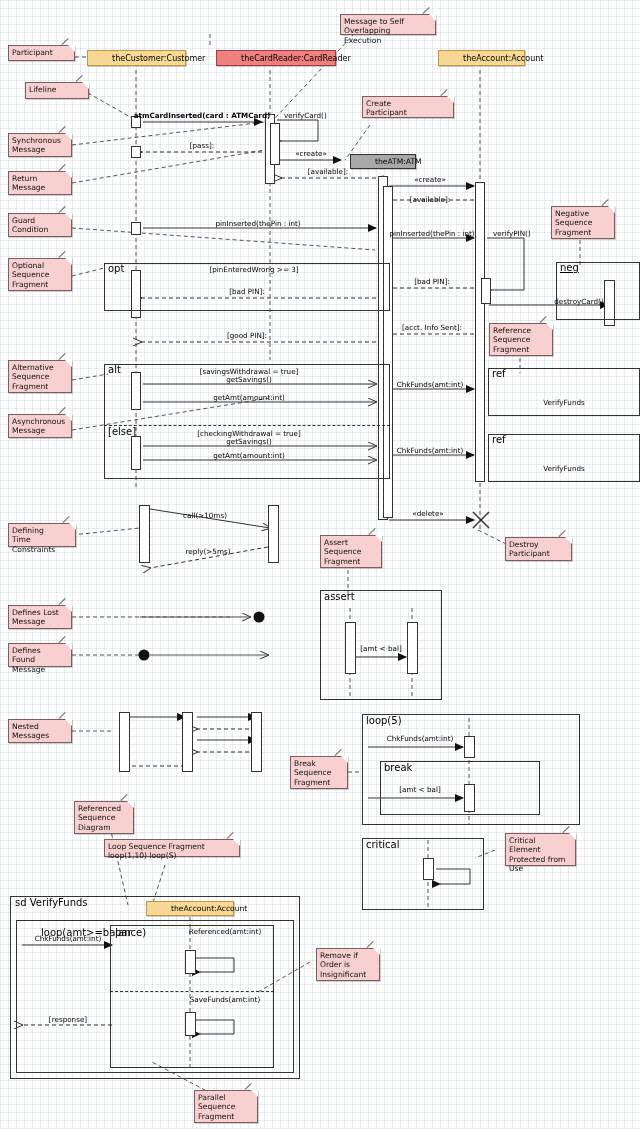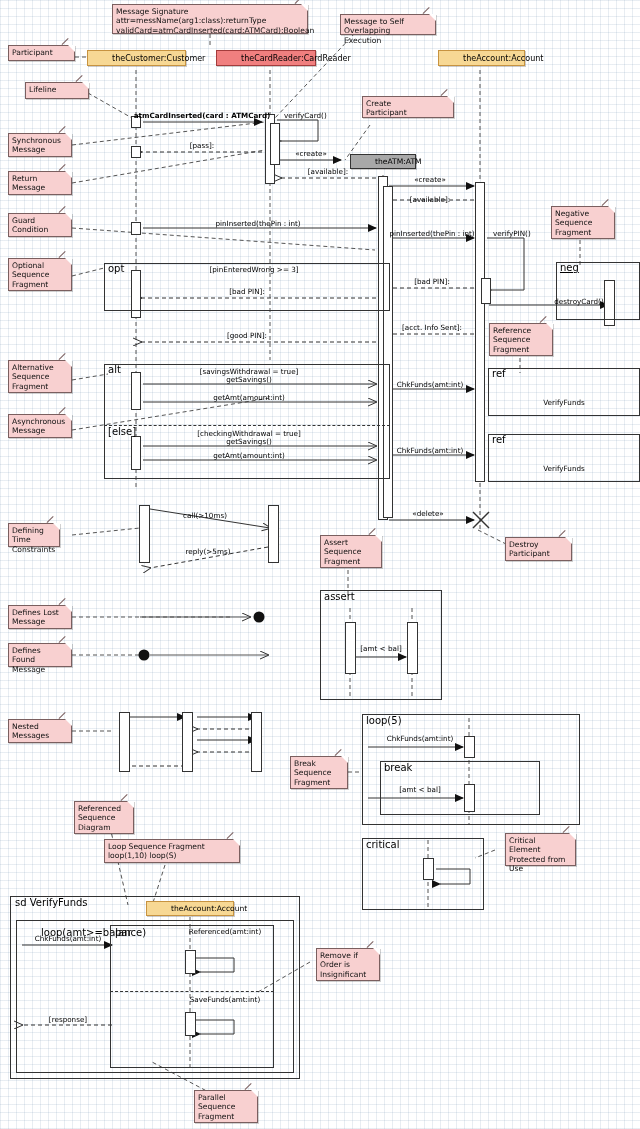--- a/index.html
+++ b/index.html
@@ -270,21 +270,21 @@
   <div class="actbar" style="left:119px;top:712px;width:11px;height:60px;"></div>
   <div class="actbar" style="left:182px;top:712px;width:11px;height:60px;"></div>
   <div class="actbar" style="left:251px;top:712px;width:11px;height:60px;"></div>
   <div class="actbar" style="left:464px;top:736px;width:11px;height:22px;"></div>
   <div class="actbar" style="left:464px;top:784px;width:11px;height:28px;"></div>
   <div class="actbar" style="left:423px;top:858px;width:11px;height:22px;"></div>
   <div class="actbar" style="left:185px;top:950px;width:11px;height:24px;"></div>
   <div class="actbar" style="left:185px;top:1012px;width:11px;height:24px;"></div>
 
   <div class="actor yellow" style="left:87px;top:50px;width:99px;height:16px;">theCustomer:Customer</div>
-  <div class="actor red" style="left:216px;top:50px;width:100px;height:16px;">theCardReader:CardReader</div>
+  <div class="actor red" style="left:216px;top:50px;width:120px;height:16px;">theCardReader:CardReader</div>
   <div class="actor yellow" style="left:438px;top:50px;width:87px;height:16px;">theAccount:Account</div>
   <div class="actor gray" style="left:350px;top:154px;width:66px;height:15px;font-size:7.6px;line-height:14px;">theATM:ATM</div>
   <div class="actor yellow" style="left:146px;top:901px;width:88px;height:15px;font-size:7.6px;line-height:14px;">theAccount:Account</div>
 
   <div class="frag" style="left:104px;top:263px;width:286px;height:48px;"></div>
   <div class="fragtag" style="left:105px;top:264px;">opt</div>
 
   <div class="frag" style="left:556px;top:262px;width:84px;height:58px;"></div>
   <div class="fragtag" style="left:557px;top:263px;text-decoration:underline;">neg</div>
 
@@ -351,23 +351,20 @@
   <div class="lbl c" style="left:205px;top:512px;">call(&gt;10ms)</div>
   <div class="lbl c" style="left:208px;top:548px;">reply(&gt;5ms)</div>
   <div class="lbl c" style="left:381px;top:645px;">[amt &lt; bal]</div>
   <div class="lbl c" style="left:420px;top:735px;">ChkFunds(amt:int)</div>
   <div class="lbl c" style="left:420px;top:786px;">[amt &lt; bal]</div>
   <div class="lbl c" style="left:68px;top:935px;">ChkFunds(amt:int)</div>
   <div class="lbl c" style="left:225px;top:928px;">Referenced(amt:int)</div>
   <div class="lbl c" style="left:225px;top:996px;">SaveFunds(amt:int)</div>
   <div class="lbl c" style="left:68px;top:1016px;">[response]</div>
 
-  <div class="note" style="left:112px;top:4px;width:196px;height:30px;">Message Signature
-attr=messName(arg1:class):returnType
-validCard=atmCardInserted(card:ATMCard):Boolean</div>
   <div class="note" style="left:340px;top:14px;width:96px;height:21px;">Message to Self
 Overlapping Execution</div>
   <div class="note" style="left:8px;top:45px;width:67px;height:16px;">Participant</div>
   <div class="note" style="left:25px;top:82px;width:64px;height:17px;">Lifeline</div>
   <div class="note" style="left:362px;top:96px;width:92px;height:22px;">Create
 Participant</div>
   <div class="note" style="left:8px;top:133px;width:64px;height:24px;">Synchronous
 Message</div>
   <div class="note" style="left:8px;top:171px;width:64px;height:24px;">Return
 Message</div>
@@ -380,40 +377,40 @@
 Sequence
 Fragment</div>
   <div class="note" style="left:489px;top:323px;width:64px;height:33px;">Reference
 Sequence
 Fragment</div>
   <div class="note" style="left:8px;top:360px;width:64px;height:33px;">Alternative
 Sequence
 Fragment</div>
   <div class="note" style="left:8px;top:414px;width:64px;height:24px;">Asynchronous
 Message</div>
-  <div class="note" style="left:8px;top:523px;width:52px;height:24px;">Defining
+  <div class="note" style="left:8px;top:523px;width:68px;height:24px;">Defining
 Time Constraints</div>
   <div class="note" style="left:320px;top:535px;width:62px;height:33px;">Assert
 Sequence
 Fragment</div>
   <div class="note" style="left:505px;top:537px;width:67px;height:24px;">Destroy
 Participant</div>
   <div class="note" style="left:8px;top:605px;width:64px;height:24px;">Defines Lost
 Message</div>
   <div class="note" style="left:8px;top:643px;width:64px;height:24px;">Defines Found
 Message</div>
   <div class="note" style="left:8px;top:719px;width:64px;height:24px;">Nested
 Messages</div>
   <div class="note" style="left:290px;top:756px;width:58px;height:33px;">Break
 Sequence
 Fragment</div>
   <div class="note" style="left:74px;top:801px;width:60px;height:33px;">Referenced
 Sequence
 Diagram</div>
-  <div class="note" style="left:104px;top:839px;width:136px;height:24px;">Loop Sequence Fragment
+  <div class="note" style="left:104px;top:839px;width:136px;height:18px;">Loop Sequence Fragment
 loop(1,10) loop(S)</div>
   <div class="note" style="left:505px;top:833px;width:71px;height:33px;">Critical Element
 Protected from
 Use</div>
   <div class="note" style="left:316px;top:948px;width:64px;height:33px;">Remove if
 Order is
 Insignificant</div>
   <div class="note" style="left:194px;top:1090px;width:64px;height:33px;">Parallel
 Sequence
 Fragment</div>

